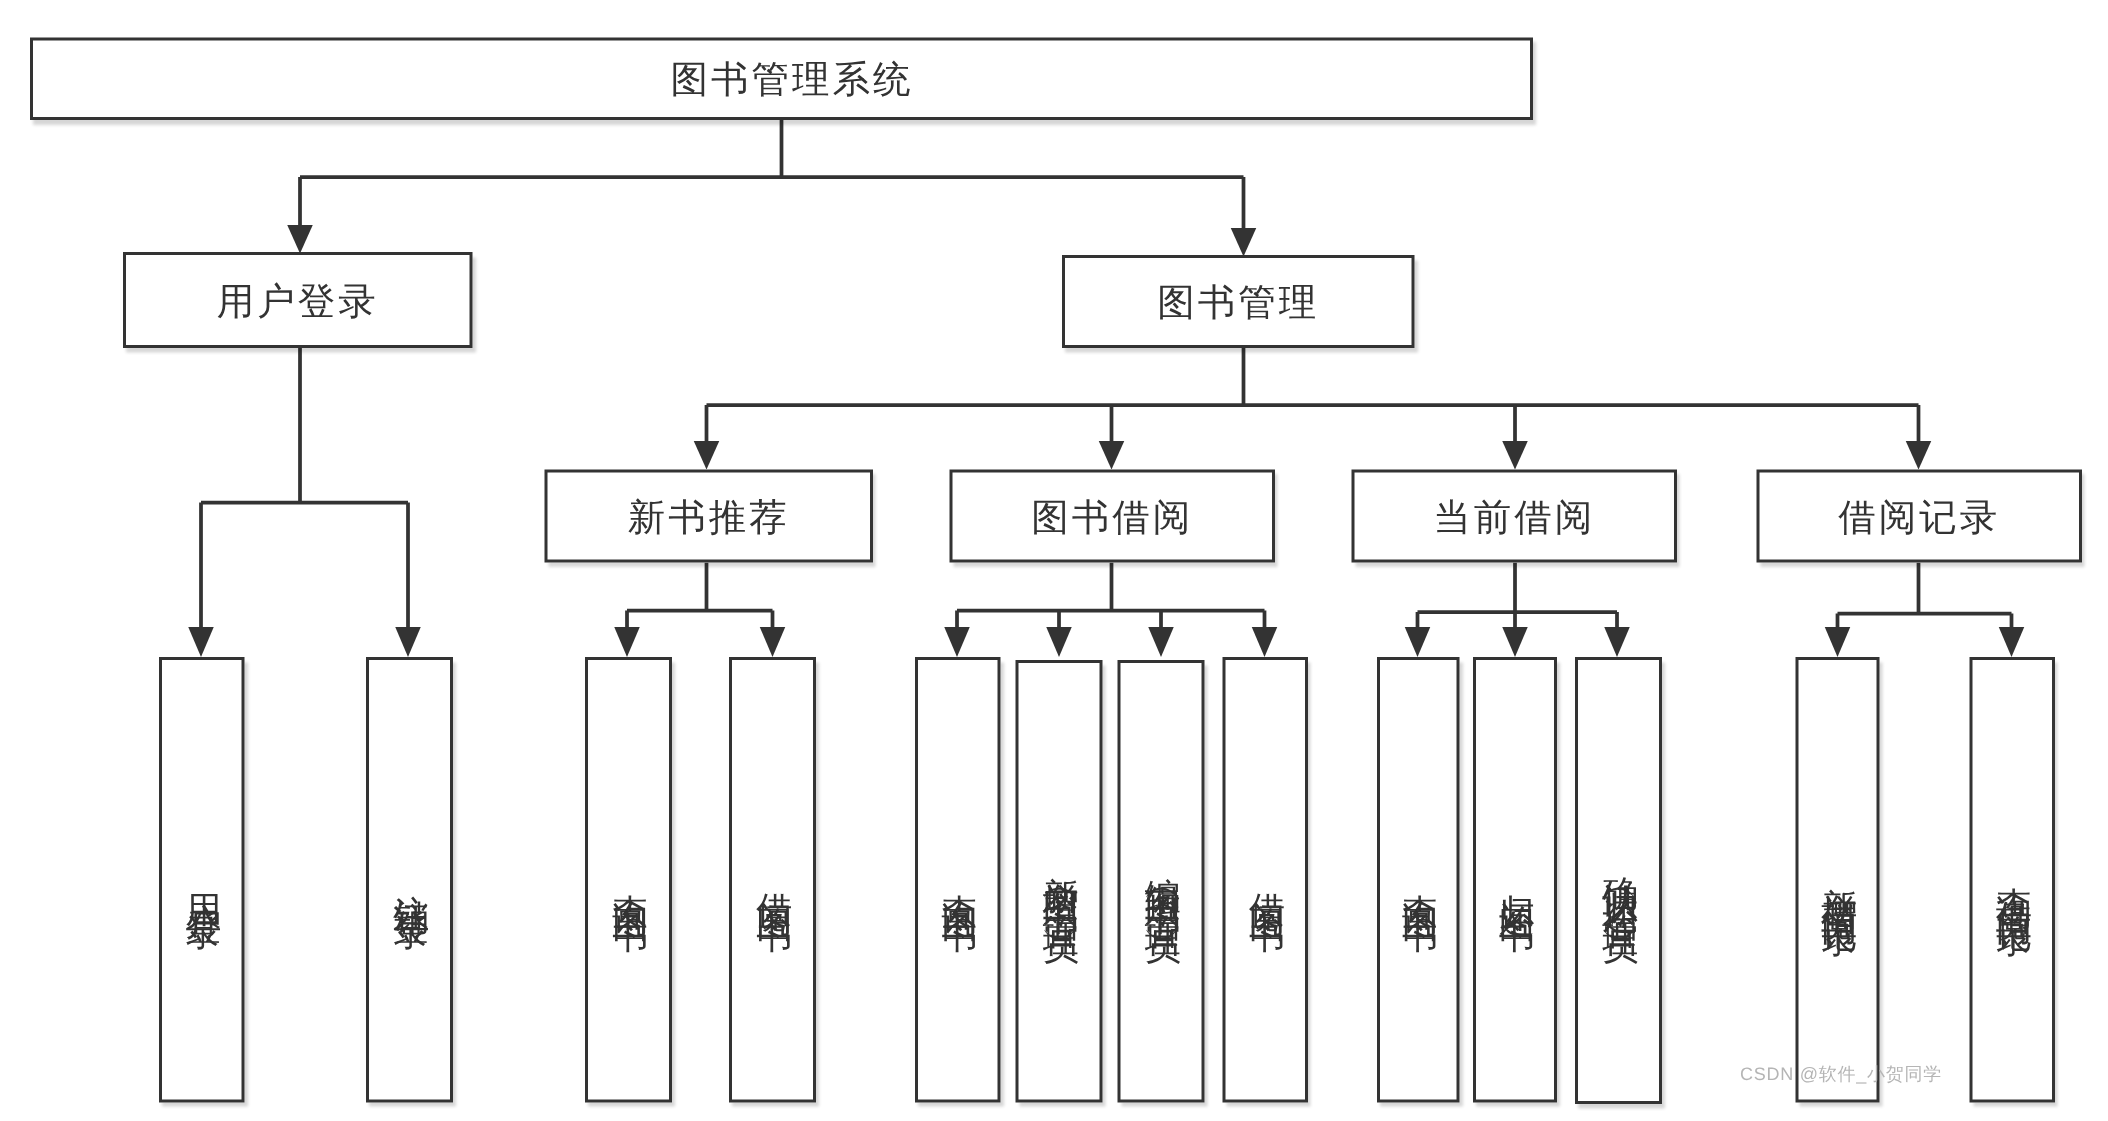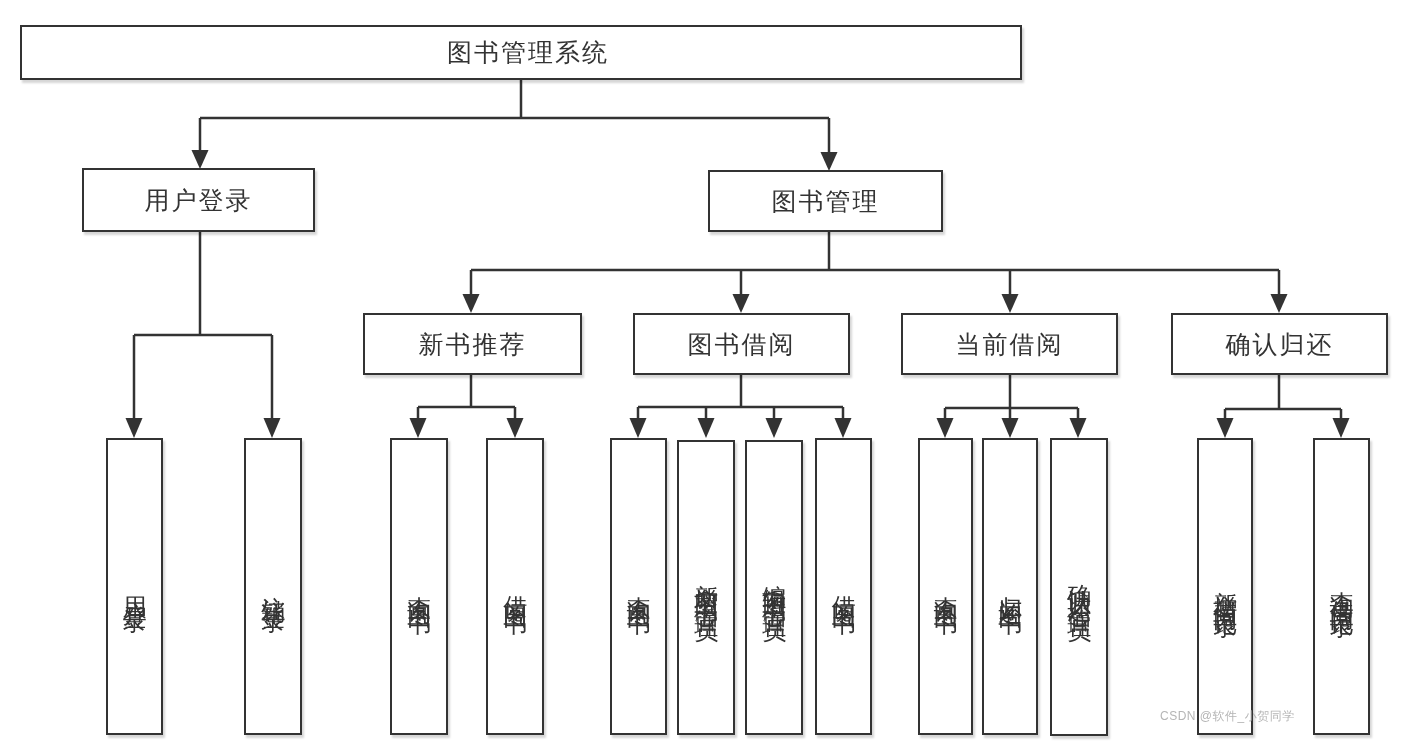--- a/index.html
+++ b/index.html
@@ -130,21 +130,21 @@
   <div class="node h" style="left:363px; top:313px; width:219px; height:62px;">
     <span>新书推荐</span>
   </div>
   <div class="node h" style="left:633px; top:313px; width:217px; height:62px;">
     <span>图书借阅</span>
   </div>
   <div class="node h" style="left:901px; top:313px; width:217px; height:62px;">
     <span>当前借阅</span>
   </div>
   <div class="node h" style="left:1171px; top:313px; width:217px; height:62px;">
-    <span>确认归还</span>
+    <span>借阅记录</span>
   </div>
 
   <div class="node v" style="left:106px; top:438px; width:57px; height:297px;">
     <span>用户登录</span>
   </div>
   <div class="node v" style="left:244px; top:438px; width:58px; height:297px;">
     <span>注销登录</span>
   </div>
 
   <div class="node v" style="left:390px; top:438px; width:58px; height:297px;">

